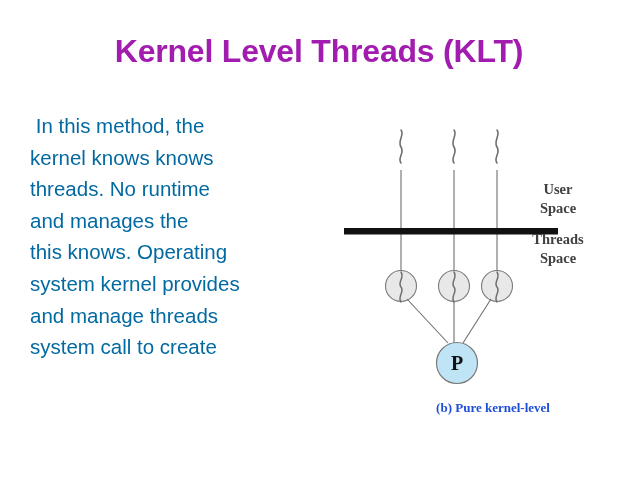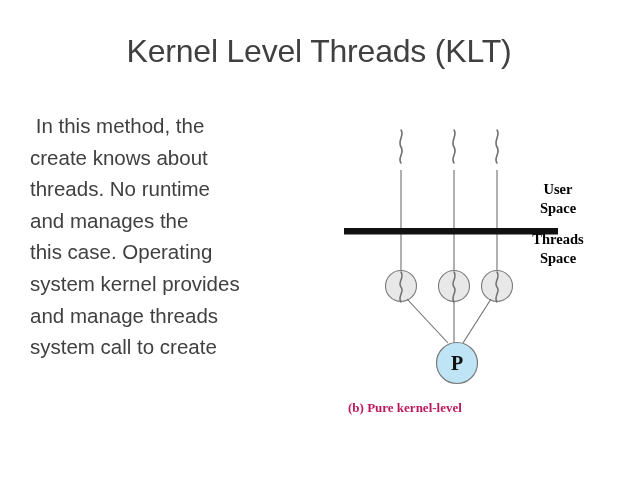--- a/index.html
+++ b/index.html
@@ -18,89 +18,90 @@
 
   
   #slide-title {
     position: absolute;
     left: 0;
     top: 34px;
     width: 638px;
     text-align: center;
     font-family: "Liberation Sans", sans-serif;
     font-size: 32px;
-    font-weight: 400;
-    color: #404040;
+    font-weight: 700;
+    color: #a21caf;
     letter-spacing: -0.2px;
     line-height: 1.1;
     white-space: nowrap;
   }
 
   
   #body-text {
     position: absolute;
     left: 30px;
     top: 110px;
     width: 288px;
     font-family: "Liberation Sans", sans-serif;
     font-size: 20.5px;
     font-weight: 400;
-    color: #404040;
+    color: #0369a1;
     line-height: 31.6px;
   }
   #body-text .lead-space { white-space: pre; }
 
   
   #diagram {
     position: absolute;
     left: 330px;
     top: 100px;
     width: 308px;
     height: 345px;
   }
   #diagram svg { display: block; }
 
   .ud-label {
     position: absolute;
     font-family: "Liberation Serif", serif;
     font-weight: bold;
     font-size: 14.5px;
-    color: #000000;
+    color: #404040;
     text-align: center;
     line-height: 19px;
     white-space: nowrap;
   }
   #label-user-space  { left: 185px; top: 80px;  width: 86px; }
   #label-kernel-space{ left: 185px; top: 130px; width: 86px; }
 
   #diagram-caption {
     position: absolute;
     left: 18px;
     top: 300px;
     width: 290px;
+    text-align: center;
     font-family: "Liberation Serif", serif;
     font-weight: bold;
     font-size: 13px;
-    color: #be185d;
+    color: #1d4ed8;
     white-space: nowrap;
   }
 </style>
 </head>
 <body>
 
 <div id="slide">
 
   <div id="slide-title">Kernel Level Threads (KLT)</div>
 
   <div id="body-text">
     <div class="lead-space"> In this method, the</div>
-    <div>create knows about</div>
+    <div>kernel knows knows</div>
     <div>threads. No runtime</div>
     <div>and manages the</div>
-    <div>this case. Operating</div>
+    <div>this knows. Operating</div>
     <div>system kernel provides</div>
     <div>and manage threads</div>
     <div>system call to create</div>
   </div>
 
   <div id="diagram">
 
     <svg width="308" height="300" viewBox="0 0 308 300">
 
       <g fill="none" stroke="#6f6f6f" stroke-width="1.6" stroke-linecap="round">

